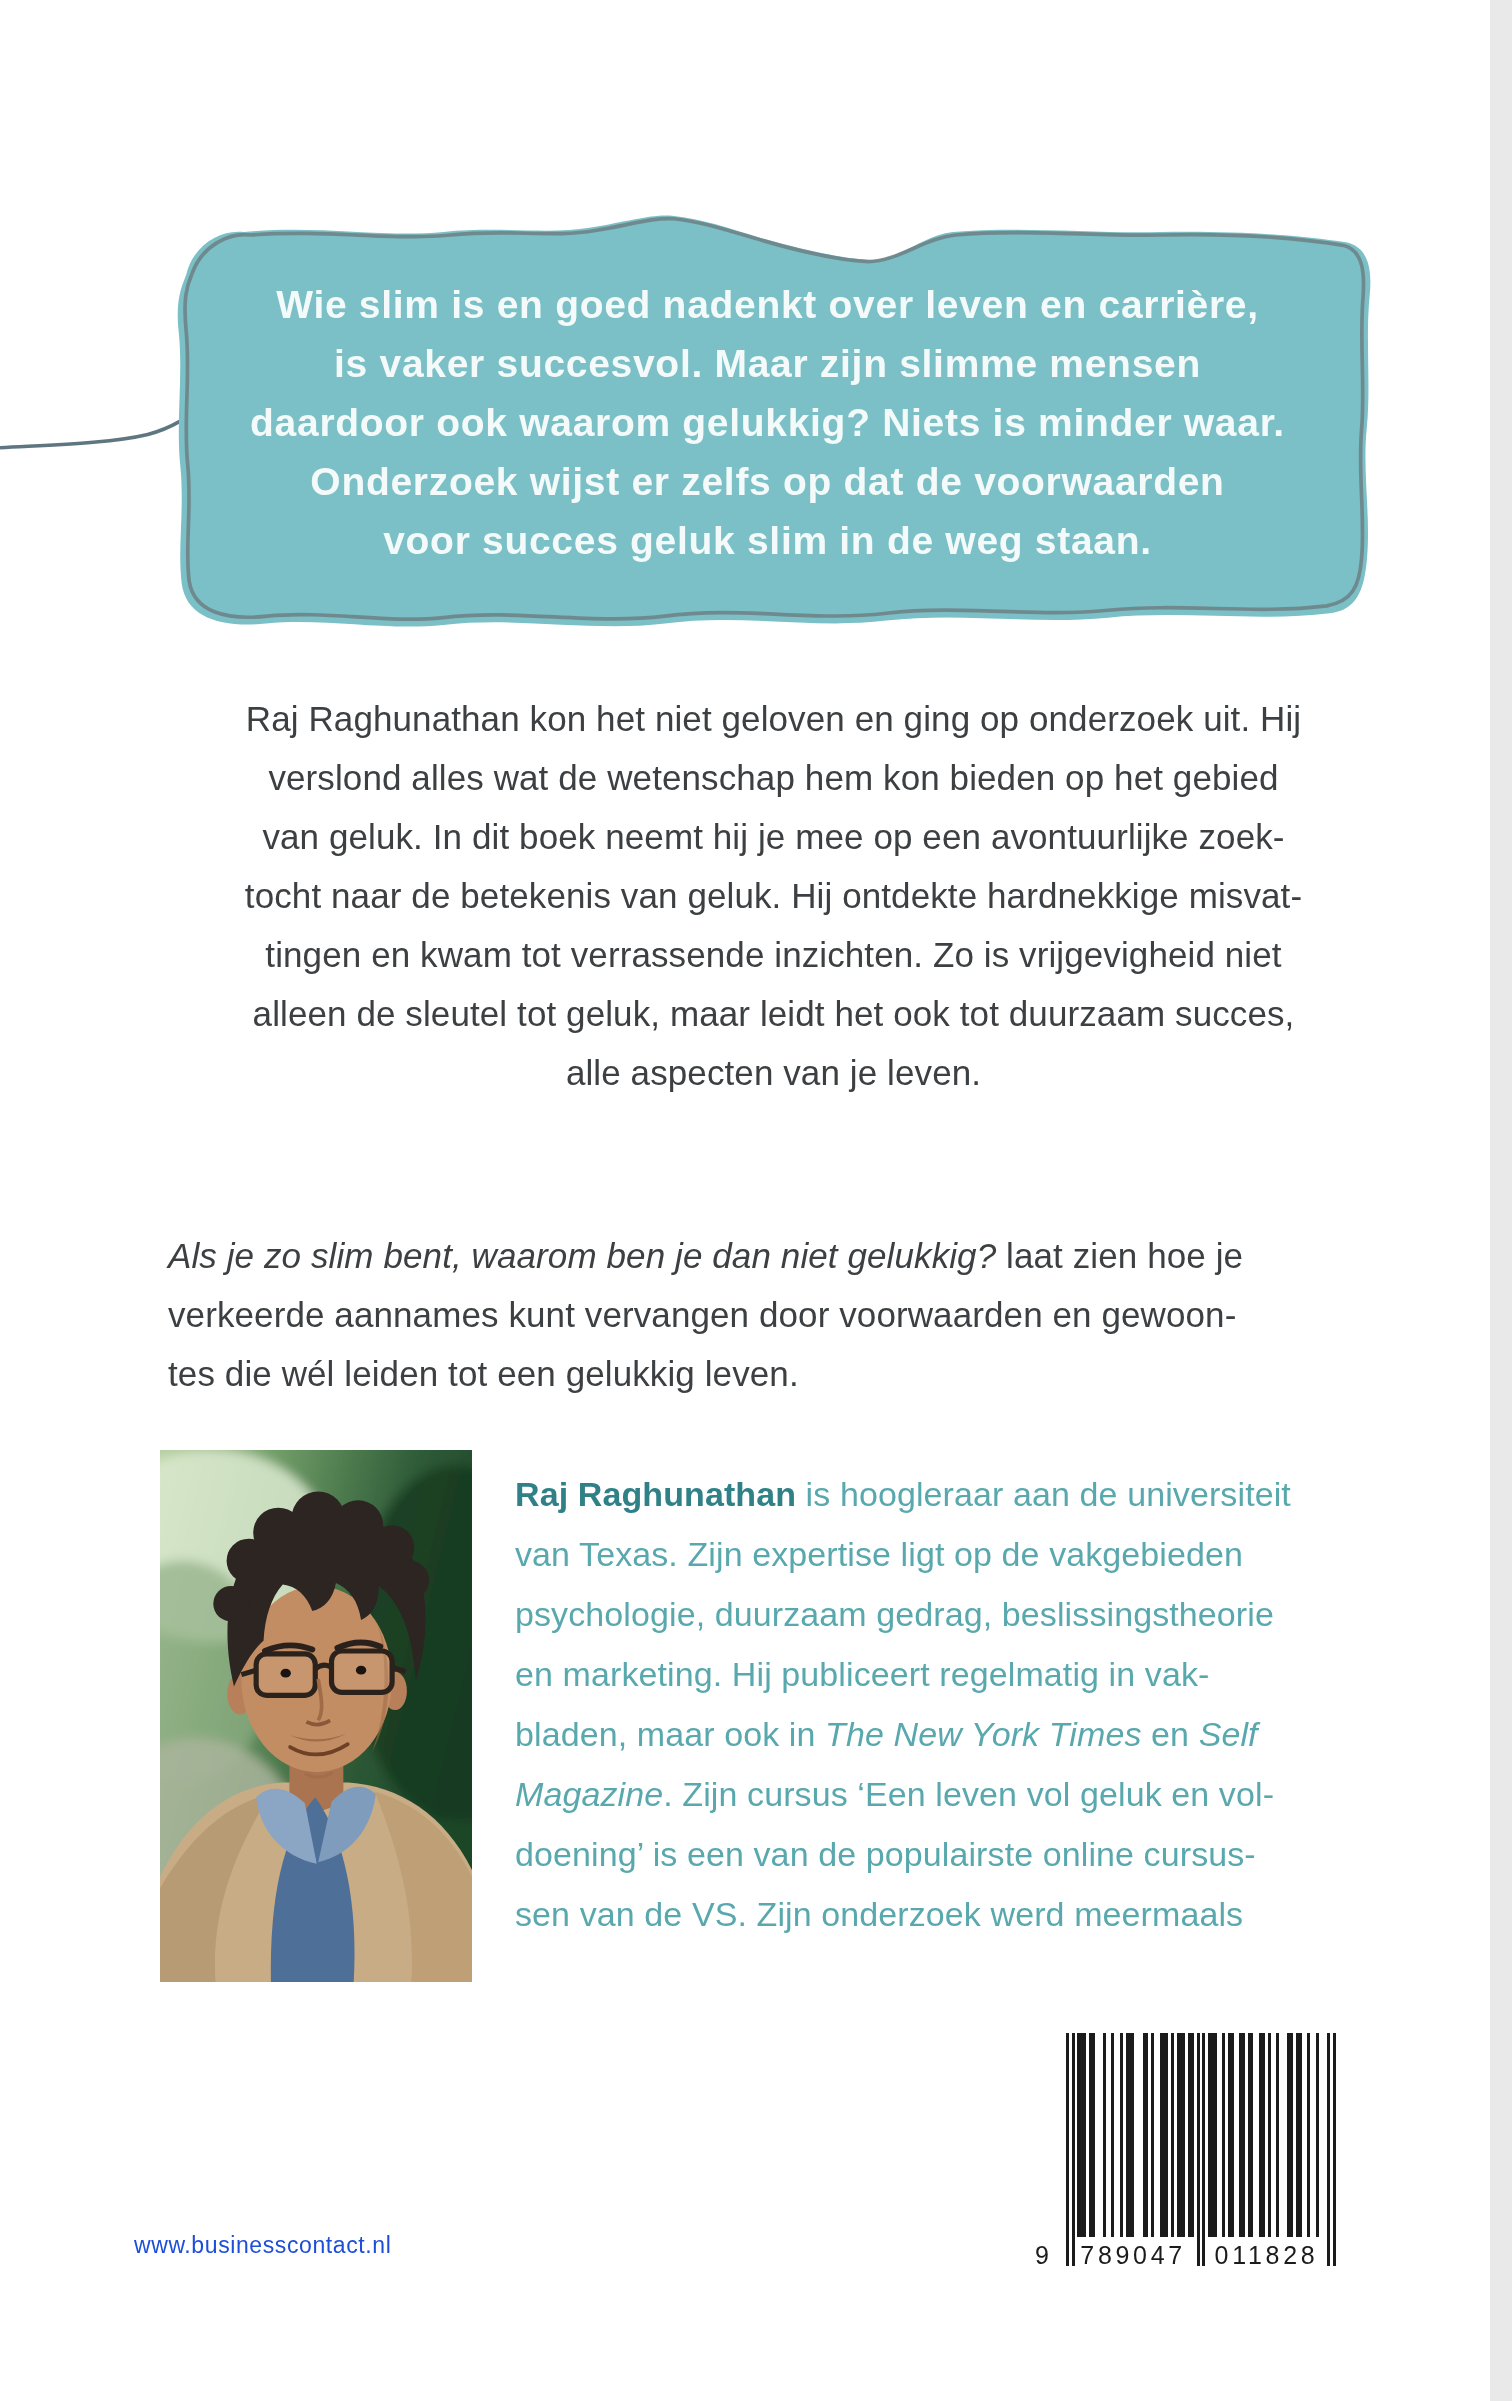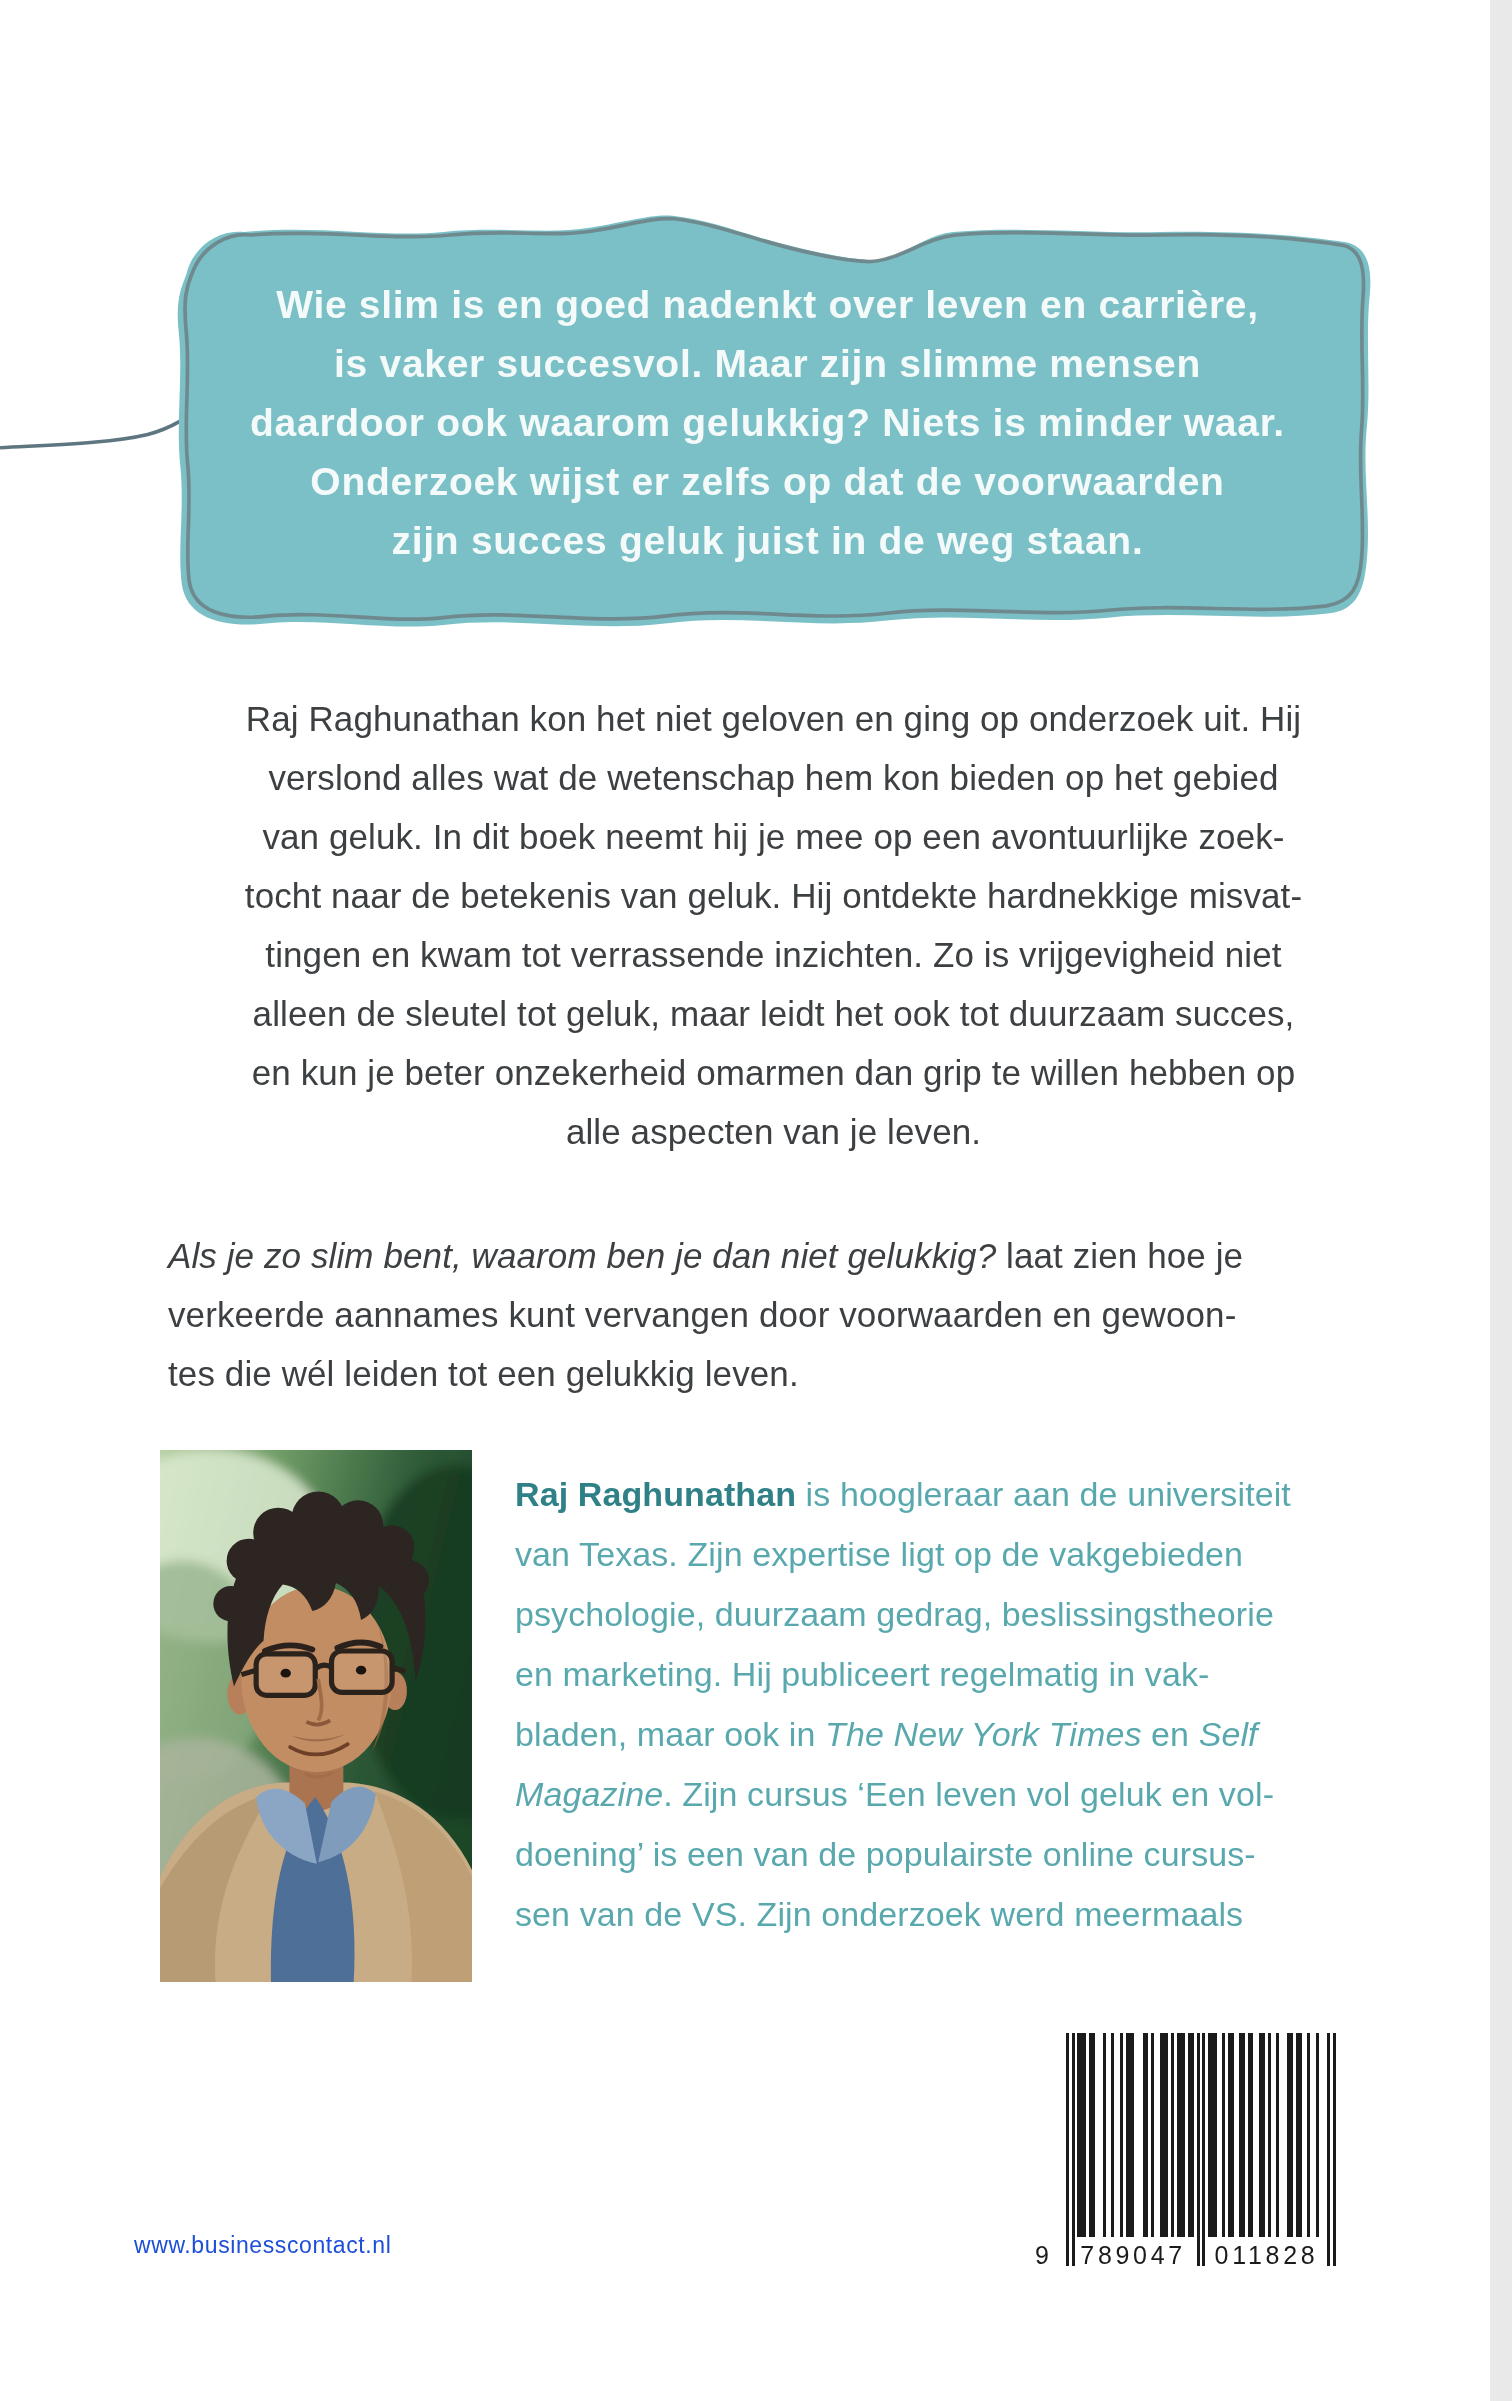--- a/index.html
+++ b/index.html
@@ -110,31 +110,30 @@
              C 250,738 260,688 254,628
              C 248,568 258,508 252,448
              C 248,406 252,388 260,370 Z" fill="none" stroke="#6d8085" stroke-width="5" stroke-linejoin="round" opacity="0.85"></path>
   </svg>
 
   <div class="bubble-text">
     <div class="q-line">Wie slim is en goed nadenkt over leven en carrière,</div>
     <div class="q-line">is vaker succesvol. Maar zijn slimme mensen</div>
     <div class="q-line">daardoor ook waarom gelukkig? Niets is minder waar.</div>
     <div class="q-line">Onderzoek wijst er zelfs op dat de voorwaarden</div>
-    <div class="q-line">zijn succes geluk juist in de weg staan.</div>
+    <div class="q-line">voor succes geluk slim in de weg staan.</div>
   </div>
 
   <div class="synopsis-1">
     <div>Raj Raghunathan kon het niet geloven en ging op onderzoek uit. Hij</div>
     <div>verslond alles wat de wetenschap hem kon bieden op het gebied</div>
     <div>van geluk. In dit boek neemt hij je mee op een avontuurlijke zoek-</div>
     <div>tocht naar de betekenis van geluk. Hij ontdekte hardnekkige misvat-</div>
     <div>tingen en kwam tot verrassende inzichten. Zo is vrijgevigheid niet</div>
     <div>alleen de sleutel tot geluk, maar leidt het ook tot duurzaam succes,</div>
-    <div>en kun je beter onzekerheid omarmen dan grip te willen hebben op</div>
     <div>alle aspecten van je leven.</div>
   </div>
 
   <div class="synopsis-2">
     <div><span class="it">Als je zo slim bent, waarom ben je dan niet gelukkig?</span><span> laat zien hoe je</span></div>
     <div>verkeerde aannames kunt vervangen door voorwaarden en gewoon-</div>
     <div>tes die wél leiden tot een gelukkig leven.</div>
   </div>
 
   <svg class="author-photo" viewBox="0 0 422 720" xmlns="http://www.w3.org/2000/svg">

